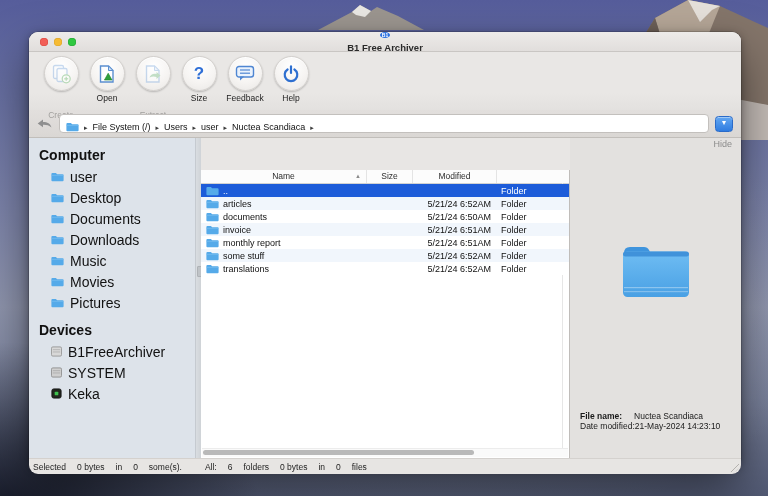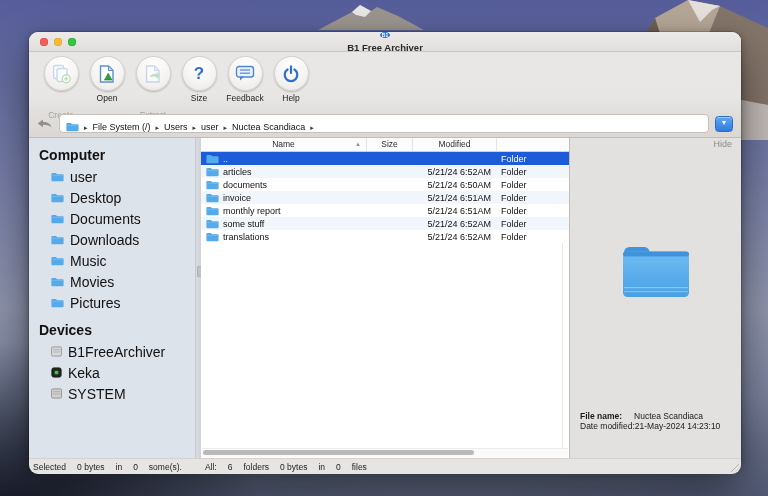--- a/index.html
+++ b/index.html
@@ -56,21 +56,21 @@
     color:#fff;font-size:8px;line-height:12px;text-align:center;box-shadow:inset 0 1px 0 rgba(255,255,255,.4);}
   
   .content{display:flex;height:320px;}
   .sidebar{width:166px;background:#dde3ea;border-right:1px solid #c5cad0;padding-top:5px;
     font-size:14px;color:#111;overflow:hidden;}
   .side-header{font-weight:bold;padding:4px 0 3px 10px;}
   .side-item{display:flex;align-items:center;gap:6px;padding:2.5px 0 2.5px 22px;}
   .splitter{width:5px;background:linear-gradient(90deg,#d9dde1,#cfd3d7);position:relative;}
   .splitter-grip{position:absolute;left:1px;top:128px;width:3px;height:9px;background:#bfc3c7;border:1px solid #aeb2b6;border-radius:1px;}
   
-  .listwrap{width:368px;background:#fff;border-right:1px solid #c0bdba;position:relative;display:flex;flex-direction:column;}
+  .listwrap{width:368px;background:#fff;border-right:1px solid #c0bdba;position:relative;display:flex;flex-direction:column;margin-top:32px;}
   .list-header{height:13px;display:flex;align-items:center;border-bottom:1px solid #d2d2d2;
     background:#fcfcfc;font-size:8.5px;color:#2e2e2e;flex:none;}
   .hcell{position:relative;text-align:center;border-right:1px solid #e4e4e4;height:100%;line-height:13px;}
   .hcell.name{width:165px;}
   .hcell.size{width:45px;}
   .hcell.mod{width:83px;}
   .hcell.type{flex:1;border-right:none;}
   .sort-glyph{position:absolute;right:5px;top:0;font-size:6px;color:#8a8a8a;}
   .rows{position:relative;z-index:1;flex:none;}
   .vtrack{position:absolute;top:13px;bottom:9px;right:6px;width:1px;background:#e6e6e6;z-index:0;}
@@ -271,32 +271,32 @@
       <div class="side-item">
         <svg width="11" height="11" viewBox="0 0 12 12">
             <rect x=".5" y="1" width="11" height="10" rx="1.5" fill="#d8d8d8" stroke="#979797"></rect>
             <line x1="2" y1="4" x2="10" y2="4" stroke="#b3b3b3"></line>
             <line x1="2" y1="6.5" x2="10" y2="6.5" stroke="#b3b3b3"></line>
           </svg>
         <span>B1FreeArchiver</span>
       </div>
       <div class="side-item">
         <svg width="11" height="11" viewBox="0 0 12 12">
-            <rect x="1" y="1" width="10" height="10" rx="2" fill="#23281f" stroke="#101010"></rect>
-            <rect x="4" y="4" width="4" height="4" rx="1" fill="#3ec24e"></rect>
-          </svg>
-        <span>Keka</span>
-      </div>
-      <div class="side-item">
-        <svg width="11" height="11" viewBox="0 0 12 12">
             <rect x=".5" y="1" width="11" height="10" rx="1.5" fill="#cfcfcf" stroke="#8f8f8f"></rect>
             <line x1="2" y1="4" x2="10" y2="4" stroke="#adadad"></line>
             <line x1="2" y1="6.5" x2="10" y2="6.5" stroke="#adadad"></line>
           </svg>
         <span>SYSTEM</span>
+      </div>
+      <div class="side-item">
+        <svg width="11" height="11" viewBox="0 0 12 12">
+            <rect x="1" y="1" width="10" height="10" rx="2" fill="#23281f" stroke="#101010"></rect>
+            <rect x="4" y="4" width="4" height="4" rx="1" fill="#3ec24e"></rect>
+          </svg>
+        <span>Keka</span>
       </div>
     </div>
 
     <div class="splitter">
         <div class="splitter-grip"></div>
       </div>
 
     <div class="listwrap">
       <div class="list-header">
         <div class="hcell name">

